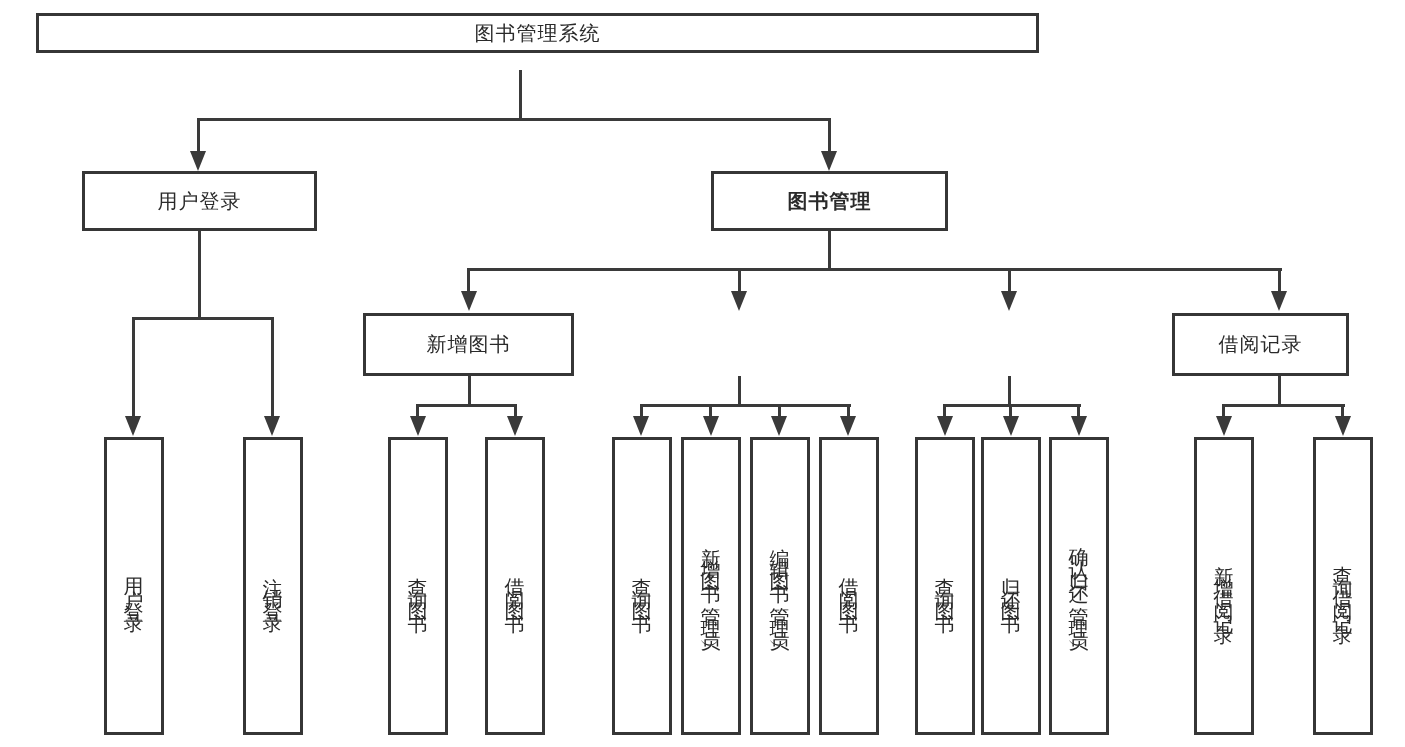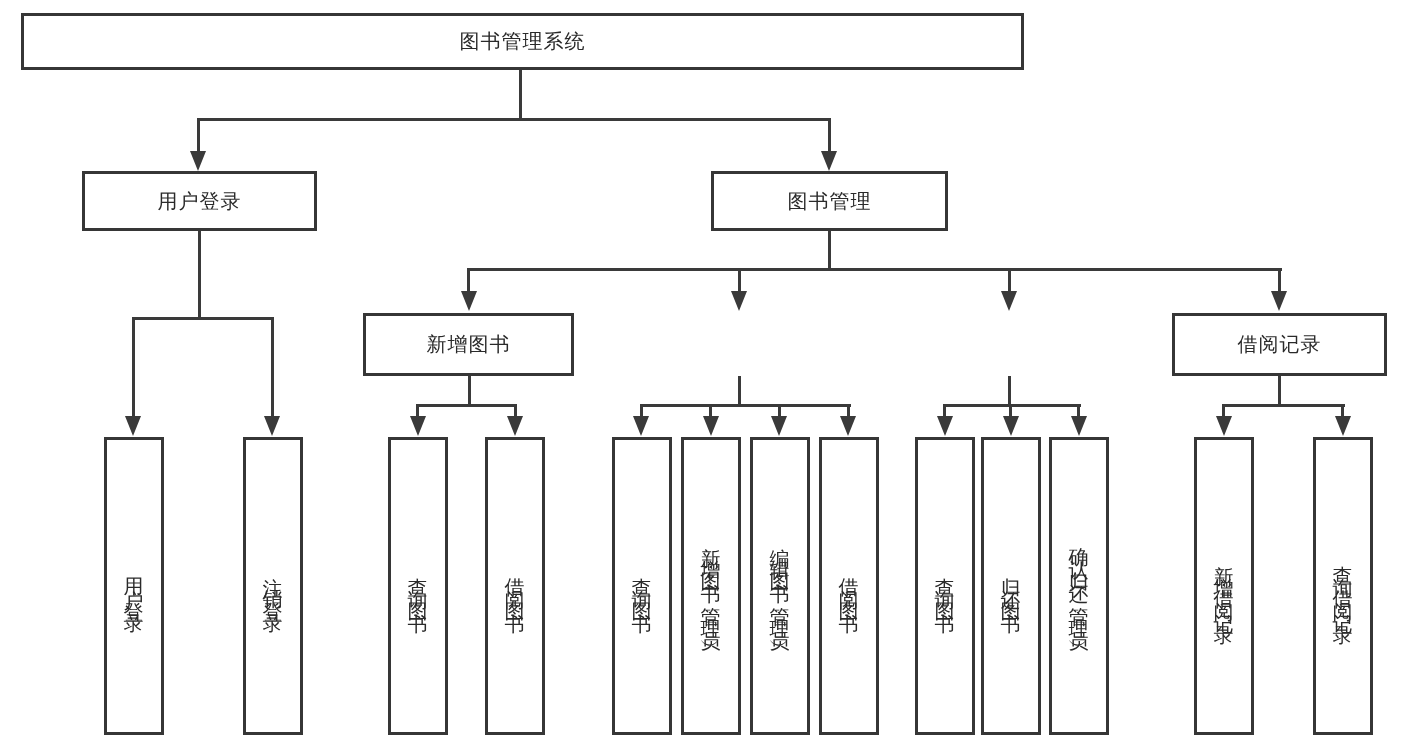--- a/index.html
+++ b/index.html
@@ -42,35 +42,35 @@
     position:absolute;left:1186px;top:718px;
     font-size:20px;color:#b4b8bc;opacity:.95;
     white-space:nowrap;z-index:6;letter-spacing:.5px;
   }
 </style>
 </head>
 <body>
 
 <div class="canvas">
 
-  <div class="box" style="left:21px;top:13px;width:1003px;height:57px;">
+  <div class="box" style="left:36px;top:13px;width:1003px;height:40px;">
     <span class="hlabel">图书管理系统</span>
   </div>
 
   <div class="ln" style="left:519px;top:70px;width:3px;height:49px;"></div>
   <div class="ln" style="left:197px;top:118px;width:634px;height:3px;"></div>
   <div class="ln" style="left:197px;top:118px;width:3px;height:35px;"></div>
   <div class="ln" style="left:828px;top:118px;width:3px;height:35px;"></div>
   <div class="ah" style="left:190px;top:151px;"></div>
   <div class="ah" style="left:821px;top:151px;"></div>
 
   <div class="box" style="left:82px;top:171px;width:235px;height:60px;">
     <span class="hlabel">用户登录</span>
   </div>
-  <div class="box" style="left:711px;top:171px;width:237px;height:60px;">
+  <div class="box" style="left:711px;top:171px;width:237px;height:60px;font-weight:bold;">
     <span class="hlabel">图书管理</span>
   </div>
 
   <div class="ln" style="left:198px;top:231px;width:3px;height:88px;"></div>
   <div class="ln" style="left:132px;top:317px;width:142px;height:3px;"></div>
   <div class="ln" style="left:132px;top:317px;width:3px;height:100px;"></div>
   <div class="ln" style="left:271px;top:317px;width:3px;height:100px;"></div>
   <div class="ah" style="left:125px;top:416px;"></div>
   <div class="ah" style="left:264px;top:416px;"></div>
 
@@ -81,21 +81,21 @@
   <div class="ln" style="left:1008px;top:268px;width:3px;height:25px;"></div>
   <div class="ln" style="left:1278px;top:268px;width:3px;height:25px;"></div>
   <div class="ah" style="left:461px;top:291px;"></div>
   <div class="ah" style="left:731px;top:291px;"></div>
   <div class="ah" style="left:1001px;top:291px;"></div>
   <div class="ah" style="left:1271px;top:291px;"></div>
 
   <div class="box" style="left:363px;top:313px;width:211px;height:63px;">
     <span class="hlabel">新增图书</span>
   </div>
-  <div class="box" style="left:1172px;top:313px;width:215px;height:63px;">
+  <div class="box" style="left:1172px;top:313px;width:177px;height:63px;">
     <span class="hlabel">借阅记录</span>
   </div>
 
   <div class="ln" style="left:468px;top:376px;width:3px;height:30px;"></div>
   <div class="ln" style="left:416px;top:404px;width:101px;height:3px;"></div>
   <div class="ln" style="left:416px;top:404px;width:3px;height:14px;"></div>
   <div class="ln" style="left:514px;top:404px;width:3px;height:14px;"></div>
   <div class="ah" style="left:410px;top:416px;"></div>
   <div class="ah" style="left:507px;top:416px;"></div>
 

